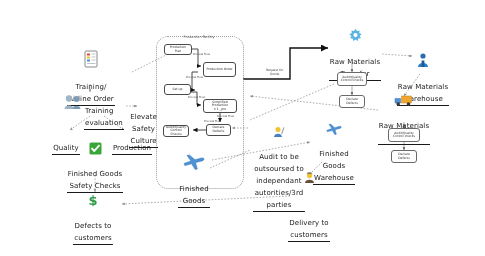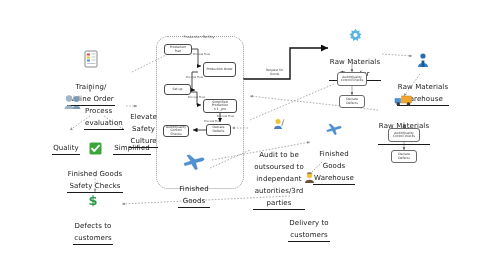--- a/index.html
+++ b/index.html
@@ -149,42 +149,42 @@
       </svg>
     </span>
     <div class="lbl">
       <span>Training/
 Airline Order</span>
     </div>
   </div>
 
   <div class="node" style="left:84px;top:93px;width:48px;align-items:flex-start;">
     <div class="lbl" style="text-align:left;">
-      <span>Process
+      <span>Training
 evaluation</span>
     </div>
   </div>
   <span class="ico" style="position:absolute;left:63px;top:94px;">
     <svg width="20" height="16" viewBox="0 0 20 16">
       <circle cx="6" cy="4.5" r="3.2" fill="#9fb6c9"></circle>
       <path d="M1.5,15 C1.5,10 10.5,10 10.5,15 Z" fill="#9fb6c9"></path>
       <circle cx="13.5" cy="5" r="3" fill="#7f9bb3"></circle>
       <path d="M9.5,15 C9.5,10.5 17.5,10.5 17.5,15 Z" fill="#7f9bb3"></path>
     </svg>
   </span>
 
   <div class="node" style="left:44px;top:130px;width:44px;">
     <div class="lbl">
       <span>Quality</span>
     </div>
   </div>
 
   <div class="node" style="left:108px;top:130px;width:48px;">
     <div class="lbl">
-      <span>Simplified</span>
+      <span>Production</span>
     </div>
   </div>
 
   <div class="node" style="left:58px;top:142px;width:74px;">
     <span class="ico">
       <svg width="13" height="13" viewBox="0 0 13 13">
         <rect x="0.5" y="0.5" width="12" height="12" rx="1.5" fill="#3aa63a"></rect>
         <path d="M3,6.6 L5.3,9 L10,3.6" stroke="#fff" stroke-width="1.9" fill="none" stroke-linecap="round" stroke-linejoin="round"></path>
       </svg>
     </span>
@@ -274,21 +274,21 @@
       <span>Raw Materials
 Delivery</span>
     </div>
   </div>
 
   <div class="sbox" style="left:388px;top:128px;width:32px;height:14px;">Audit/Quality
 Control checks</div>
   <div class="sbox" style="left:391px;top:150px;width:26px;height:13px;">Declare
 Defects</div>
 
-  <div class="node" style="left:246px;top:118px;width:66px;gap:6px;">
+  <div class="node" style="left:246px;top:126px;width:66px;">
     <span class="ico">
       <svg width="14" height="12" viewBox="0 0 14 12">
         <circle cx="6" cy="3.4" r="2.5" fill="#f2c230"></circle>
         <path d="M2,11 C2,6.5 10,6.5 10,11 Z" fill="#4a7fc1"></path>
         <rect x="10.3" y="1.2" width="1" height="7" fill="#9a9a9a" transform="rotate(18 10.8 4.7)"></rect>
       </svg>
     </span>
     <div class="lbl">
       <span>Audit to be
 outsoursed to

